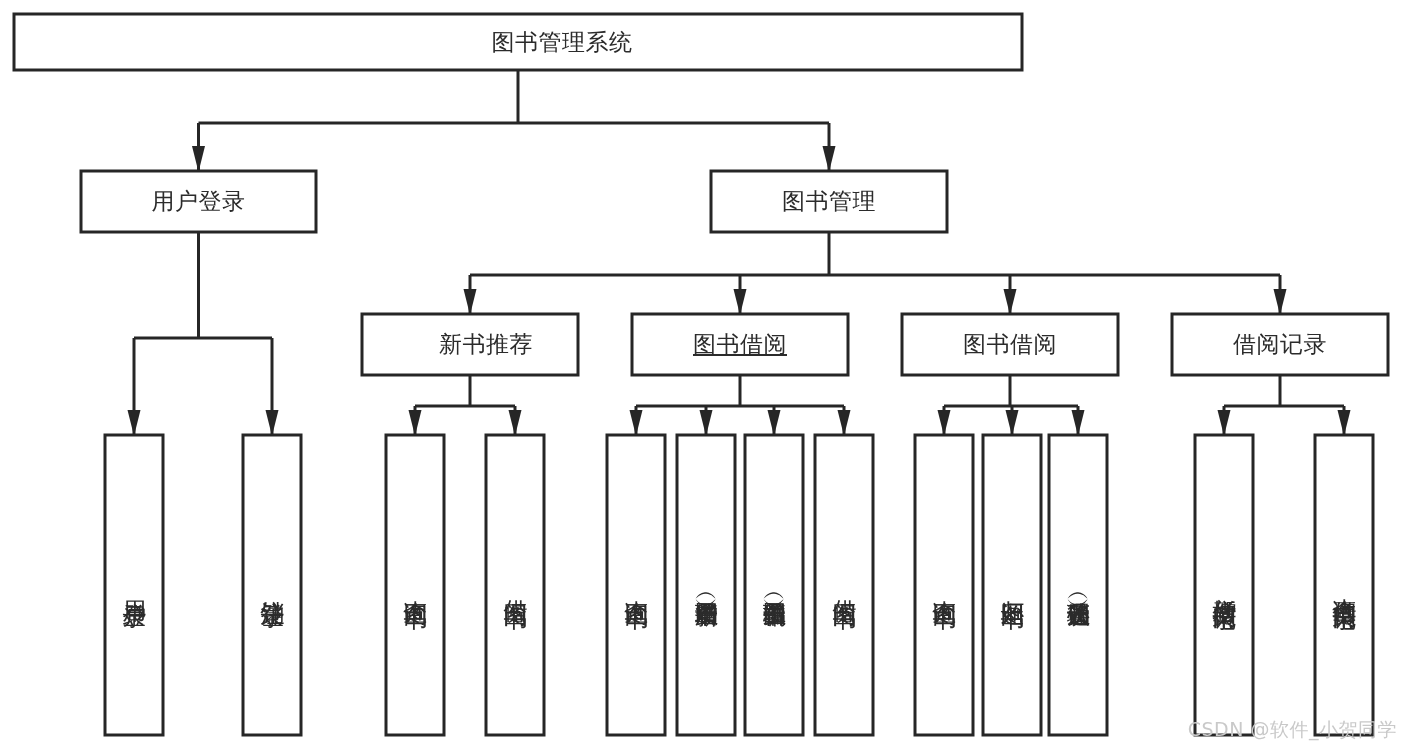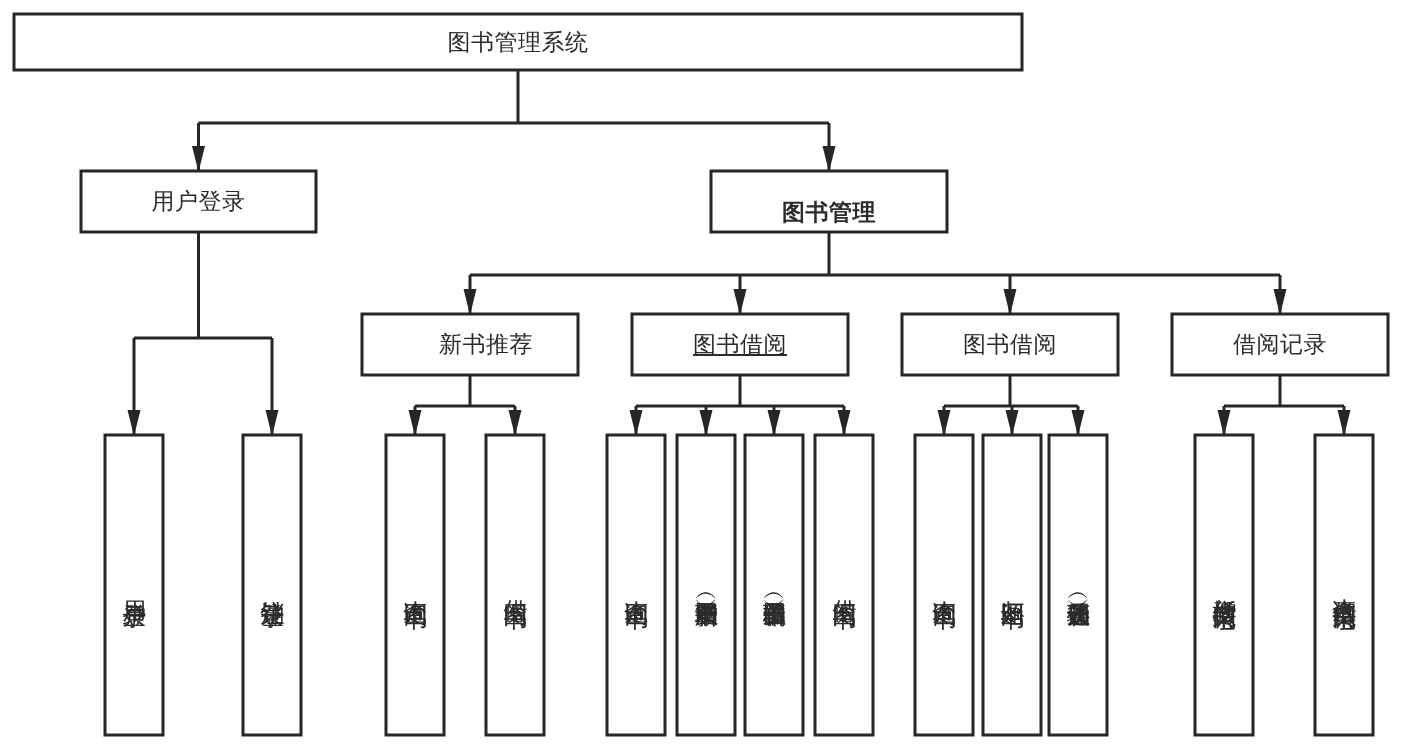--- a/index.html
+++ b/index.html
@@ -156,35 +156,36 @@
         <rect x="815" y="435" width="58" height="300" class="box-rect"></rect>
         <rect x="915" y="435" width="58" height="300" class="box-rect"></rect>
         <rect x="983" y="435" width="58" height="300" class="box-rect"></rect>
         <rect x="1049" y="435" width="58" height="300" class="box-rect"></rect>
         <rect x="1195" y="435" width="58" height="300" class="box-rect"></rect>
         <rect x="1315" y="435" width="58" height="300" class="box-rect"></rect>
       </g>
   </svg>
 
   <div id="label-layer">
-      <div class="node-label-h" style="left: 14px; top: 14px; width: 1008px; height: 56px;">图书管理系统</div>
+      <div class="node-label-h" style="left: 14px; top: 14px; width: 1008px; height: 56px; padding-left: 44px;">图书管理系统</div>
       <div class="node-label-h" style="left: 81px; top: 171px; width: 235px; height: 61px;">用户登录</div>
-      <div class="node-label-h" style="left: 711px; top: 182px; width: 236px; height: 61px; font-weight: bold;">图书管理</div>
+      <div class="node-label-h" style="left: 711px; top: 171px; width: 236px; height: 61px;">图书管理</div>
       <div class="node-label-h" style="left: 362px; top: 314px; width: 216px; height: 61px; margin-left: 16px;">新书推荐</div>
       <div class="node-label-h" style="left: 632px; top: 314px; width: 216px; height: 61px; text-decoration: underline;">图书借阅</div>
       <div class="node-label-h" style="left: 902px; top: 314px; width: 216px; height: 61px;">图书借阅</div>
       <div class="node-label-h" style="left: 1172px; top: 314px; width: 216px; height: 61px;">借阅记录</div>
       <div class="node-label-v" style="left: 105px; top: 435px; width: 58px; height: 300px;">用户登录</div>
       <div class="node-label-v" style="left: 243px; top: 435px; width: 58px; height: 300px;">注销登录</div>
       <div class="node-label-v" style="left: 386px; top: 435px; width: 58px; height: 300px;">查询图书</div>
       <div class="node-label-v" style="left: 486px; top: 435px; width: 58px; height: 300px;">借阅图书</div>
       <div class="node-label-v" style="left: 607px; top: 435px; width: 58px; height: 300px;">查询图书</div>
       <div class="node-label-v tight" style="left: 677px; top: 435px; width: 58px; height: 300px;">新增图书（管理员）</div>
       <div class="node-label-v tight" style="left: 745px; top: 435px; width: 58px; height: 300px;">编辑图书（管理员）</div>
       <div class="node-label-v" style="left: 815px; top: 435px; width: 58px; height: 300px;">借阅图书</div>
       <div class="node-label-v" style="left: 915px; top: 435px; width: 58px; height: 300px;">查询图书</div>
       <div class="node-label-v" style="left: 983px; top: 435px; width: 58px; height: 300px;">归还图书</div>
       <div class="node-label-v tight" style="left: 1049px; top: 435px; width: 58px; height: 300px;">确认归还（管理员）</div>
       <div class="node-label-v" style="left: 1195px; top: 435px; width: 58px; height: 300px;">新增借阅记录</div>
       <div class="node-label-v" style="left: 1315px; top: 435px; width: 58px; height: 300px;">查询借阅记录</div>
     </div>
 
+  <div class="watermark">CSDN @软件_小贺同学</div>
 </div>
 
 </body></html>

